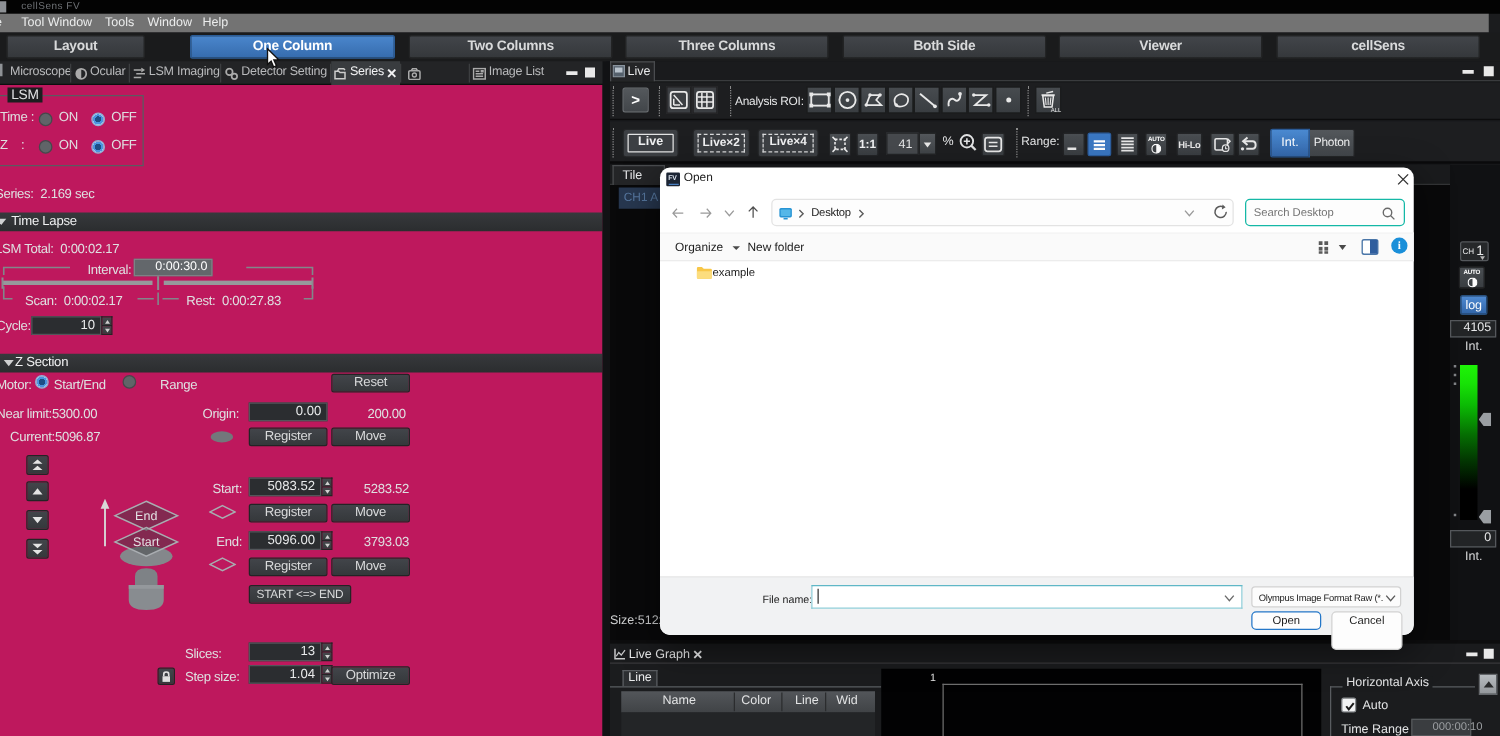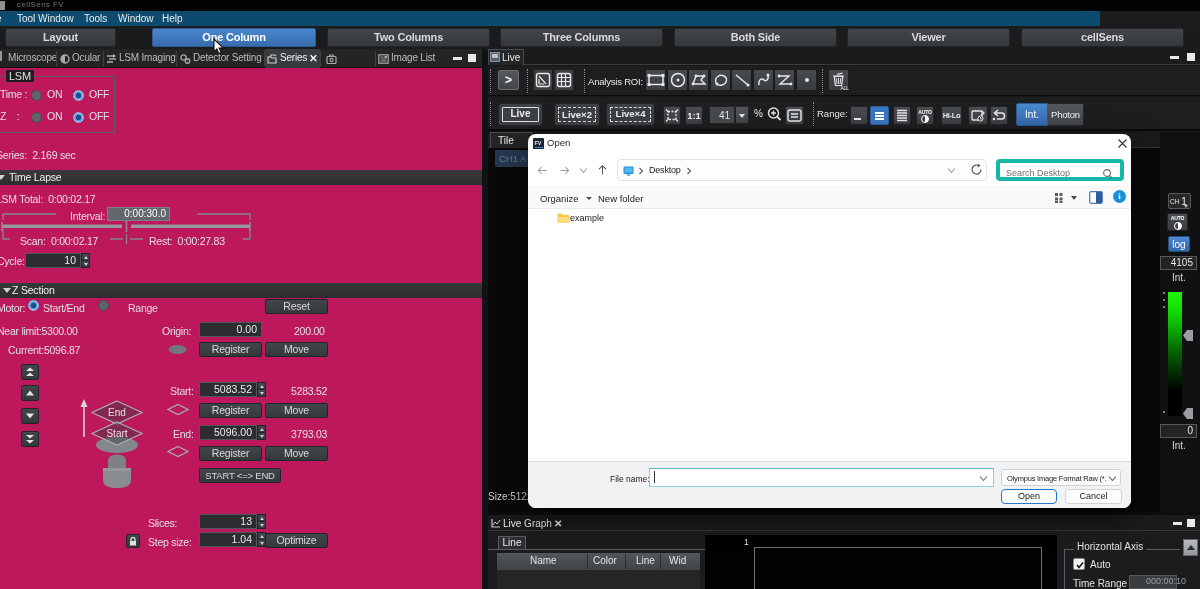--- a/index.html
+++ b/index.html
@@ -33,21 +33,21 @@
 </style>
 </head>
 <body>
 <div id="app">
 
 <div class="ab" style="left:0;top:0;width:1200px;height:11px;background:#030303;">
   <div class="ab" style="left:0;top:1px;width:5px;height:9px;background:#8d9094;"></div>
   <div class="ab" style="left:17px;top:0;color:#6f7276;font-size:8px;letter-spacing:0.4px;">cellSens FV</div>
 </div>
 
-<div class="ab" style="left:0;top:11px;width:1100px;height:15px;background:#0c4a6e;">
+<div class="ab" style="left:0;top:11px;width:1191px;height:15px;background:#737373;">
   <span class="ab" style="left:-4px;top:2px;color:#eceded;font-size:10px;">e</span>
   <span class="ab" style="left:17px;top:2px;color:#eceded;font-size:10px;">Tool Window</span>
   <span class="ab" style="left:84px;top:2px;color:#eceded;font-size:10px;">Tools</span>
   <span class="ab" style="left:118px;top:2px;color:#eceded;font-size:10px;">Window</span>
   <span class="ab" style="left:162px;top:2px;color:#eceded;font-size:10px;">Help</span>
 </div>
 
 <div class="ab" style="left:0;top:26px;width:1200px;height:23px;background:#1a1b1c;">
   <div class="btn lay" style="left:5px;top:2px;width:111px;height:19px;font-size:11px;font-weight:bold;line-height:17px;">Layout</div>
   <div class="btn lay" style="left:152px;top:2px;width:164px;height:19px;font-size:11px;font-weight:bold;line-height:17px;background:linear-gradient(#4a86cc,#366cae);border-color:#2b5c96;color:#fff;">One Column</div>
@@ -498,21 +498,21 @@
           <path d="M1.5,1 L4.5,4 L1.5,7" fill="none" stroke="#5a5a5a" stroke-width="1.1"></path>
         </svg>
   </div>
   <svg class="ab" style="left:419px;top:33px;" width="9" height="7" viewBox="0 0 9 7">
         <path d="M1,1.5 L4.5,5.5 L8,1.5" fill="none" stroke="#9a9a9a" stroke-width="1.1"></path>
       </svg>
   <svg class="ab" style="left:442px;top:29px;" width="13" height="13" viewBox="0 0 13 13">
         <path d="M11,6.5 A4.5,4.5 0 1 1 8.5,2.5" fill="none" stroke="#5a5a5a" stroke-width="1.2"></path>
         <path d="M8,0.5 L10.5,2.8 L7.5,4.5" fill="#5a5a5a"></path>
       </svg>
-  <div class="ab" style="left:468px;top:25px;width:128px;height:22px;border:4px solid #14b8a6;border-radius:4px;background:#fdfdfd;">
+  <div class="ab" style="left:468px;top:25px;width:128px;height:22px;border:1px solid #14b8a6;border-radius:4px;background:#fdfdfd;">
     <span class="dlg-txt" style="left:6px;top:5px;color:#737373;">Search Desktop</span>
     <svg style="position:absolute;right:6px;top:5px;" width="12" height="12" viewBox="0 0 12 12">
           <circle cx="5" cy="5" r="3.4" fill="none" stroke="#6a6a6a" stroke-width="1.1"></circle>
           <path d="M7.6,7.6 L10.5,10.5" stroke="#6a6a6a" stroke-width="1.1"></path>
         </svg>
   </div>
 
   <div class="ab" style="left:0;top:52px;width:603px;height:23px;background:#fafafa;border-bottom:1px solid #ececec;border-top:1px solid #f3f3f3;">
     <span class="dlg-txt" style="left:12px;top:6px;font-size:9.5px;">Organize</span>
     <span style="position:absolute;left:58px;top:10px;border-left:3px solid transparent;border-right:3px solid transparent;border-top:3.5px solid #4a4a4a;"></span>
@@ -547,20 +547,20 @@
             <path d="M1,1.5 L4.5,5.5 L8,1.5" fill="none" stroke="#6a6a6a" stroke-width="1.1"></path>
           </svg>
     </div>
     <div class="ab" style="left:473px;top:7px;width:120px;height:17px;background:#fcfcfc;border:1px solid #d2d2d2;border-radius:3px;">
       <span class="dlg-txt" style="left:5px;top:3.5px;font-size:7.5px;letter-spacing:-0.2px;">Olympus Image Format Raw (*.</span>
       <svg style="position:absolute;right:3px;top:5px;" width="9" height="7" viewBox="0 0 9 7">
             <path d="M1,1.5 L4.5,5.5 L8,1.5" fill="none" stroke="#5a5a5a" stroke-width="1.1"></path>
           </svg>
     </div>
     <div class="ab" style="left:473px;top:27px;width:56px;height:15px;background:#fdfdfd;border:1.5px solid #2477c8;border-radius:4px;color:#1b1b1b;font-size:9px;text-align:center;line-height:12px;">Open</div>
-    <div class="ab" style="left:537px;top:27px;width:57px;height:15px;background:#fdfdfd;border:1px solid #d2d2d2;border-radius:4px;color:#1b1b1b;font-size:9px;text-align:center;line-height:13px;">Cancel</div>
+    <div class="ab" style="left:537px;top:27px;width:57px;height:31px;background:#fdfdfd;border:1px solid #d2d2d2;border-radius:4px;color:#1b1b1b;font-size:9px;text-align:center;line-height:13px;">Cancel</div>
   </div>
 </div>
 
 <svg class="ab" style="left:213px;top:38px;" width="12" height="17" viewBox="0 0 12 17">
   <path d="M1,1 L1,13.6 L3.9,11 L5.9,15.6 L8.2,14.5 L6.1,10 L10,9.9 Z" fill="#fff" stroke="#111" stroke-width="1.1"></path>
 </svg>
 </div>
 
 </body></html>

